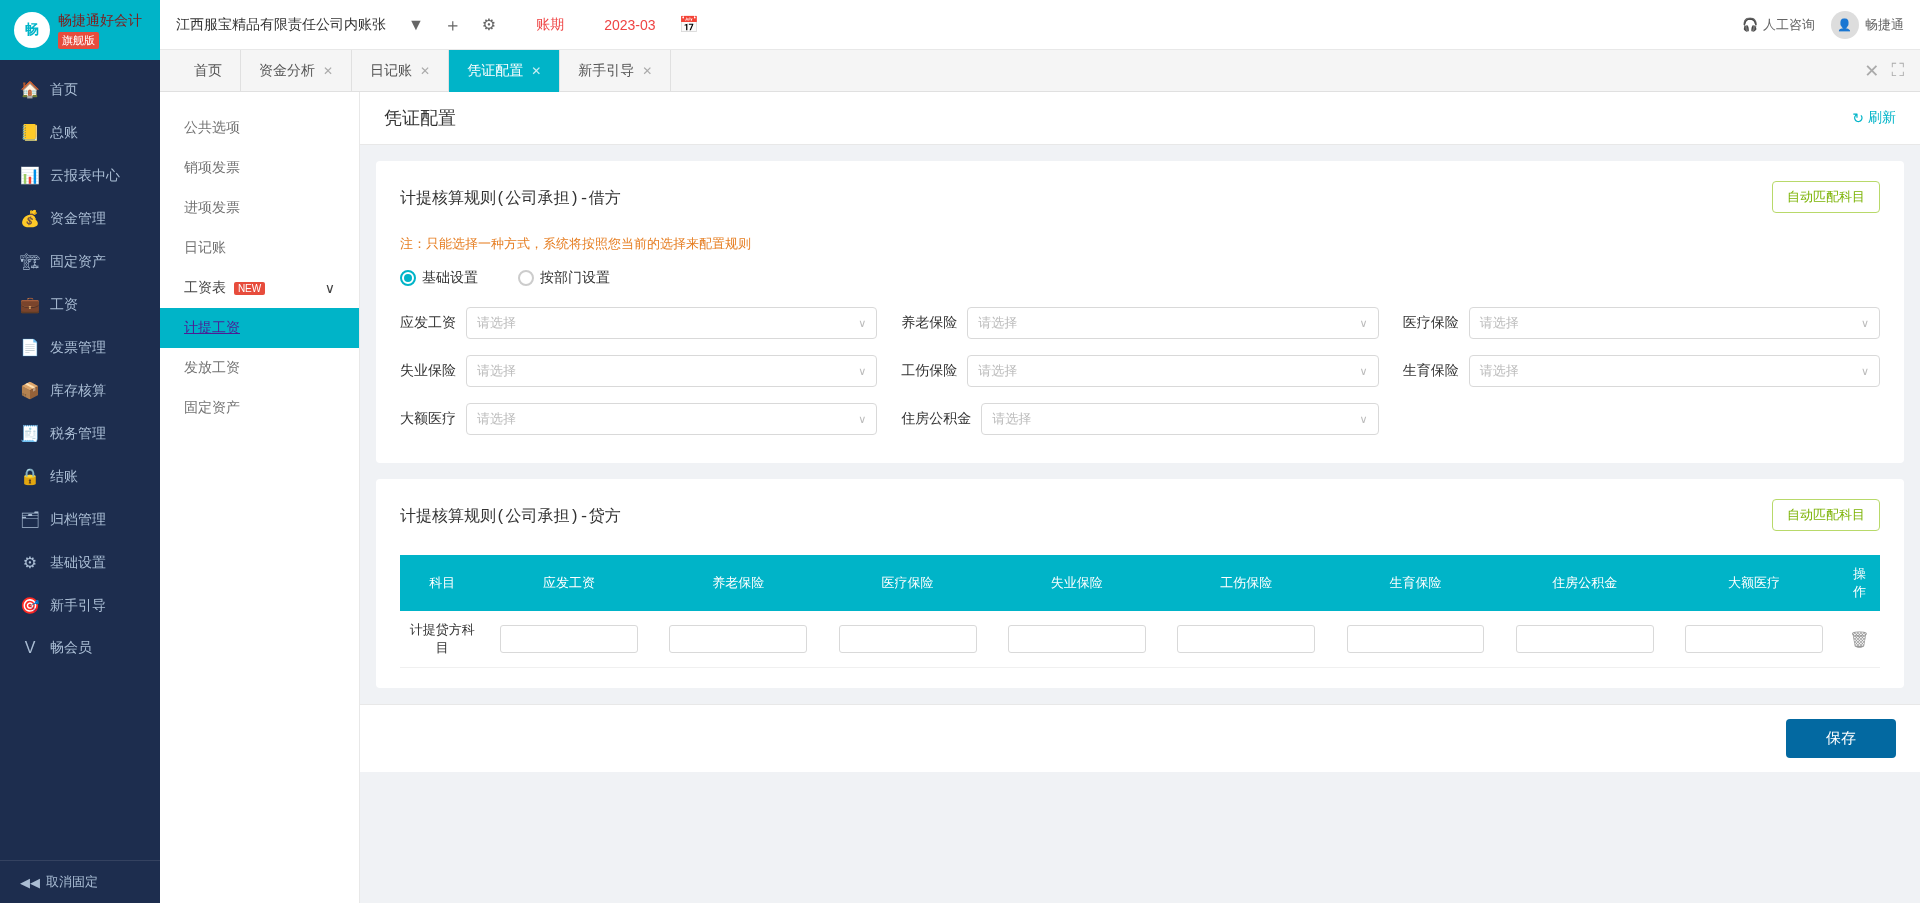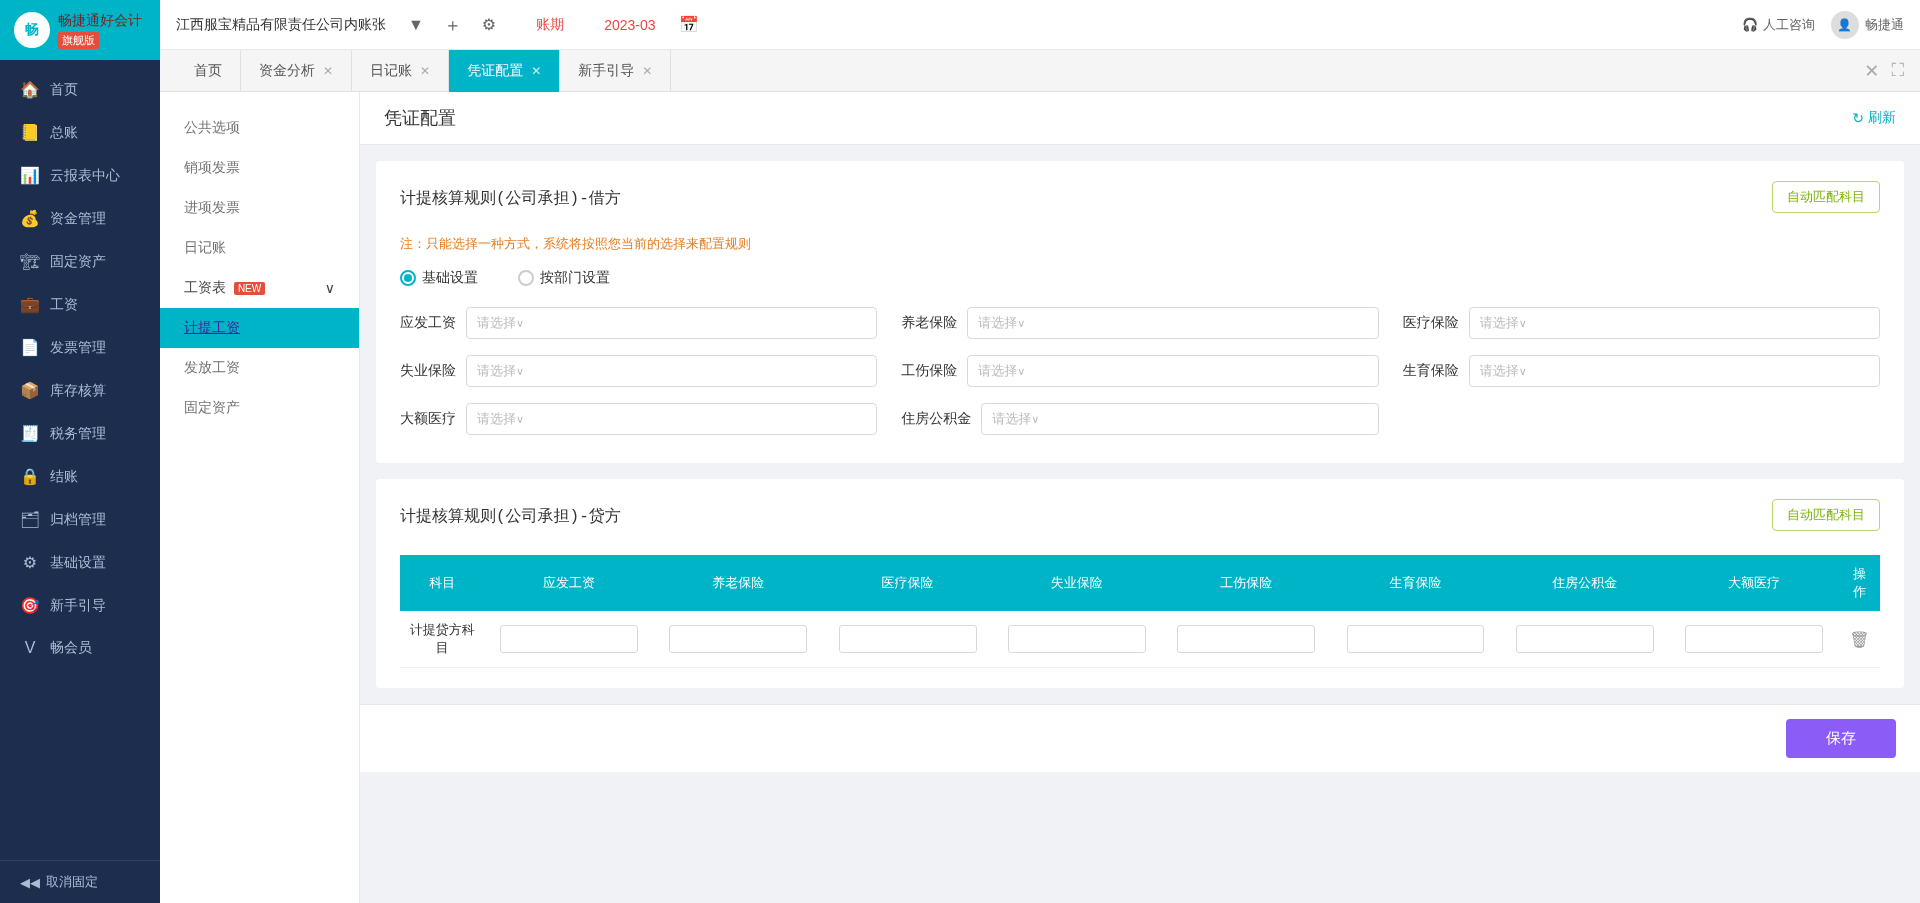--- a/index.html
+++ b/index.html
@@ -201,21 +201,21 @@
     }
     .form-item {
       display: flex; align-items: center; gap: 10px;
     }
     .form-label { font-size: 14px; color: #333; white-space: nowrap; min-width: 56px; }
     .form-select {
       flex: 1;
       height: 32px;
       border: 1px solid #d9d9d9;
       border-radius: 4px;
-      display: flex; align-items: center; 
+      display: flex; align-items: center; justify-content: space-between;
       padding: 0 10px;
       font-size: 13px;
       color: #bbb;
       cursor: pointer;
       background: #fff;
     }
     .form-select .arrow { color: #bbb; font-size: 11px; }
 
     
     .auto-match-btn {
@@ -265,21 +265,21 @@
     
     .save-bar {
       position: sticky;
       bottom: 0;
       background: #fff;
       padding: 14px 24px;
       text-align: right;
       border-top: 1px solid #e8e8e8;
     }
     .save-btn {
-      background: #8b5cf6;
+      background: #0369a1;
       color: #fff;
       border: none;
       border-radius: 4px;
       padding: 10px 40px;
       font-size: 15px;
       cursor: pointer;
     }
 
     
     .main-panel::-webkit-scrollbar { width: 6px; }

